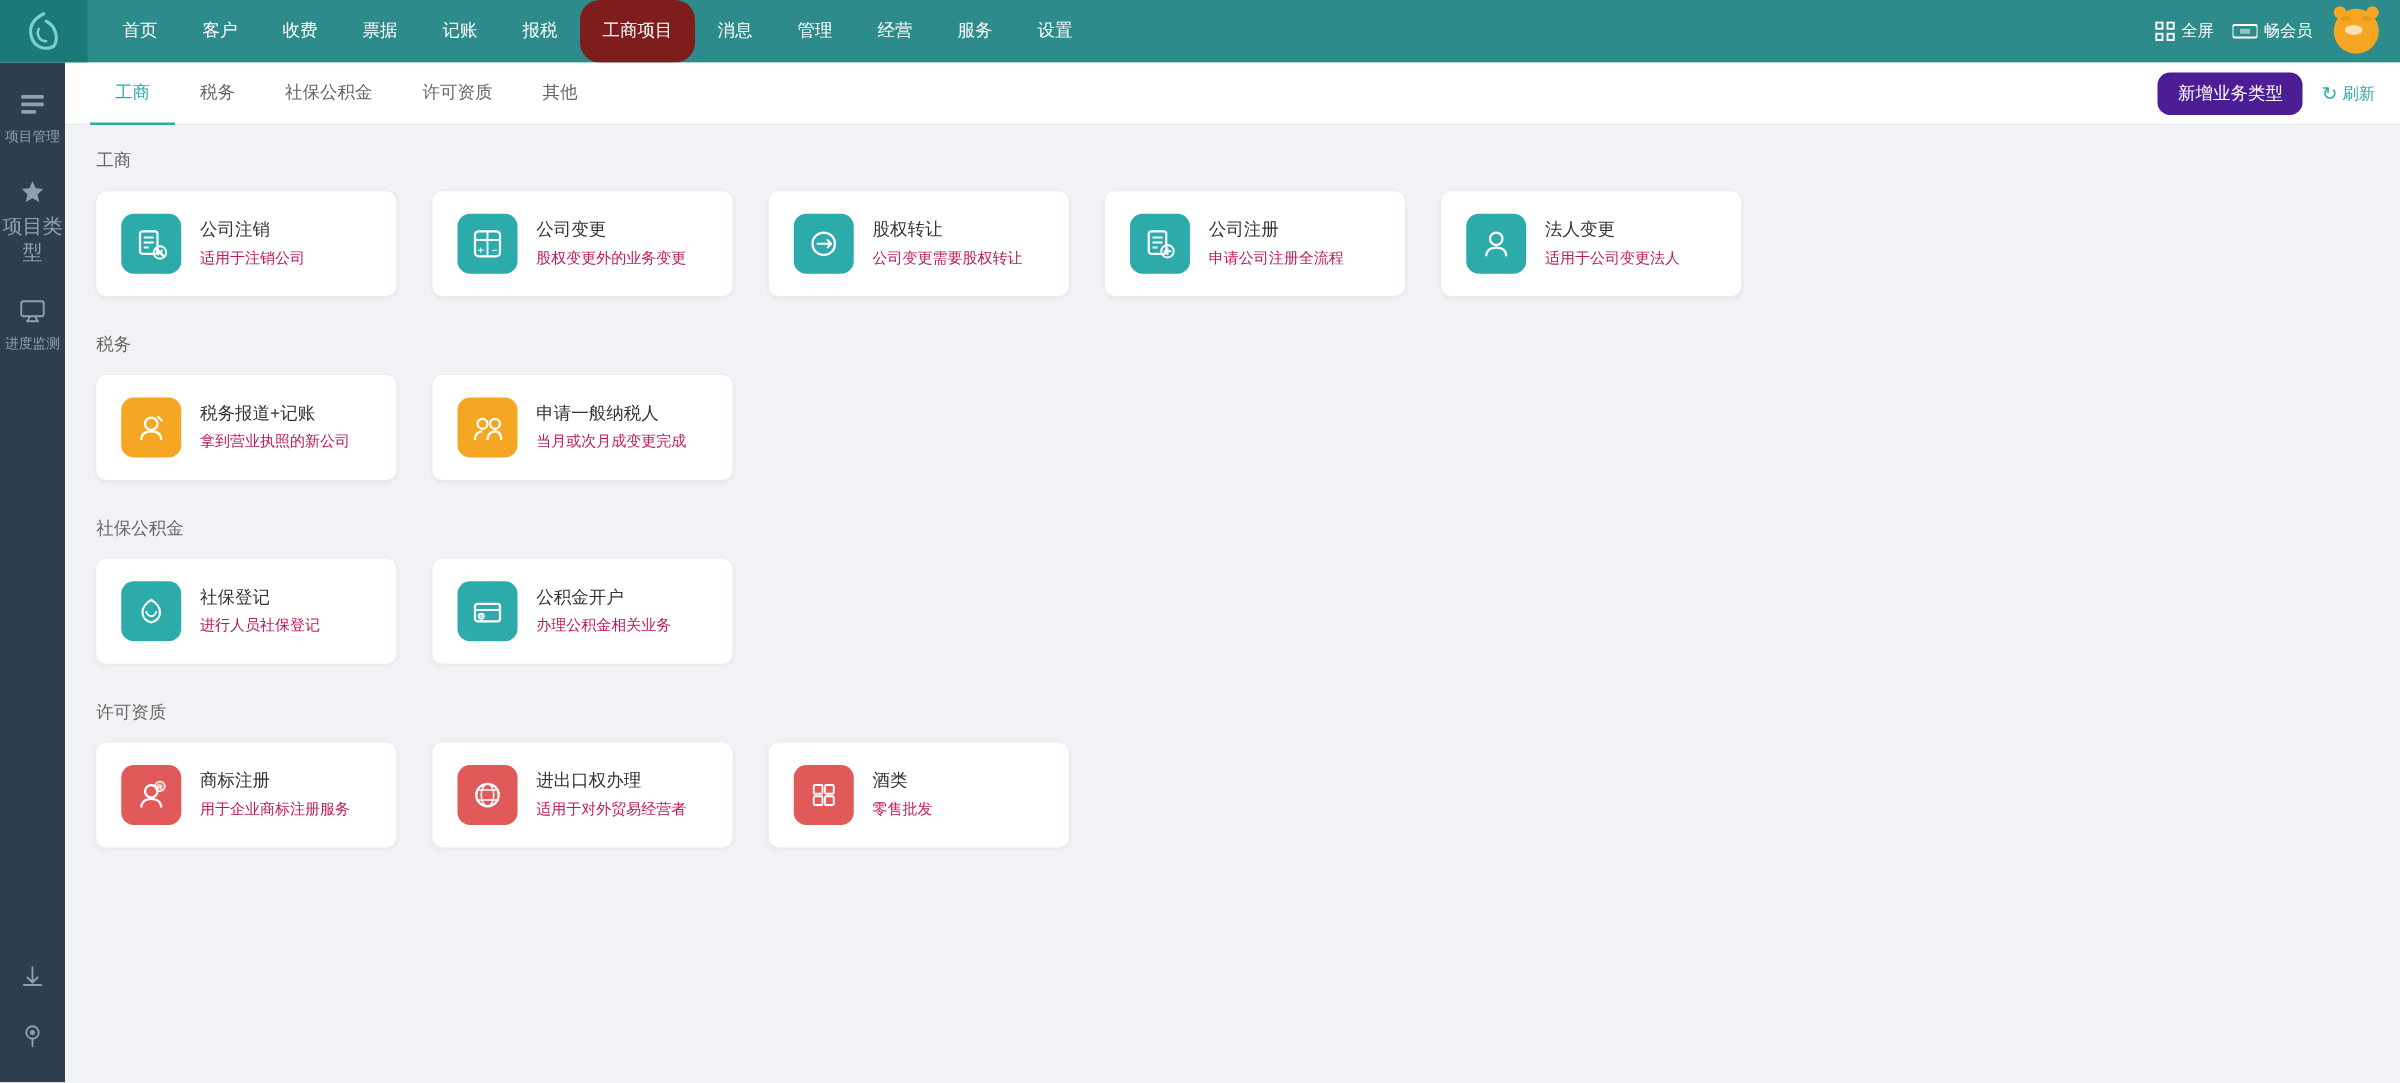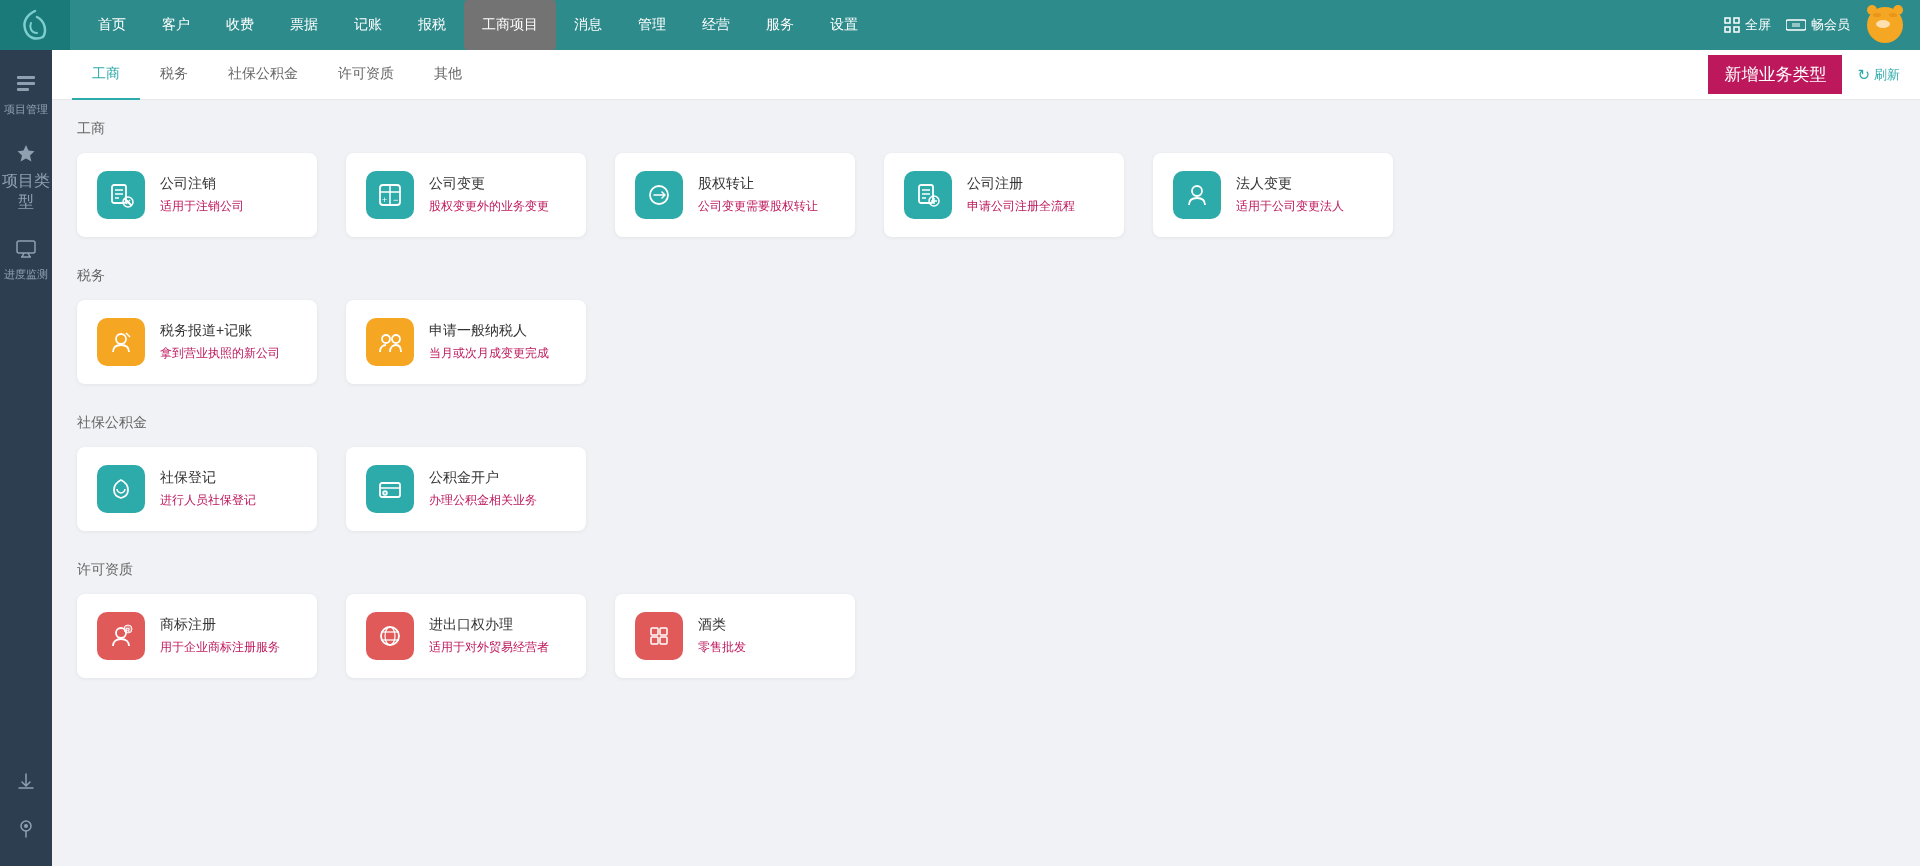--- a/index.html
+++ b/index.html
@@ -37,22 +37,22 @@
       color: #fff;
       font-size: 14px;
       padding: 0 18px;
       height: 50px;
       display: flex;
       align-items: center;
       cursor: pointer;
       white-space: nowrap;
     }
     .nav-item.active {
-      background: #737373;
-      border-radius: 4px;
+      background: #7f1d1d;
+      border-radius: 16px;
     }
     .nav-right {
       display: flex;
       align-items: center;
       padding-right: 15px;
       gap: 15px;
     }
     .nav-right-item {
       color: #fff;
       font-size: 13px;
@@ -138,26 +138,26 @@
       color: #2daaaa;
       border-bottom: 2px solid #2daaaa;
     }
     .tab-actions {
       margin-left: auto;
       display: flex;
       align-items: center;
       gap: 15px;
     }
     .btn-add {
-      background: #be185d;
+      background: #4c1d95;
       color: #fff;
       border: none;
       padding: 8px 16px;
-      border-radius: 0;
-      font-size: 17px;
+      border-radius: 10px;
+      font-size: 14px;
       cursor: pointer;
     }
     .btn-refresh {
       color: #2daaaa;
       font-size: 13px;
       cursor: pointer;
       display: flex;
       align-items: center;
       gap: 4px;
       background: none;

